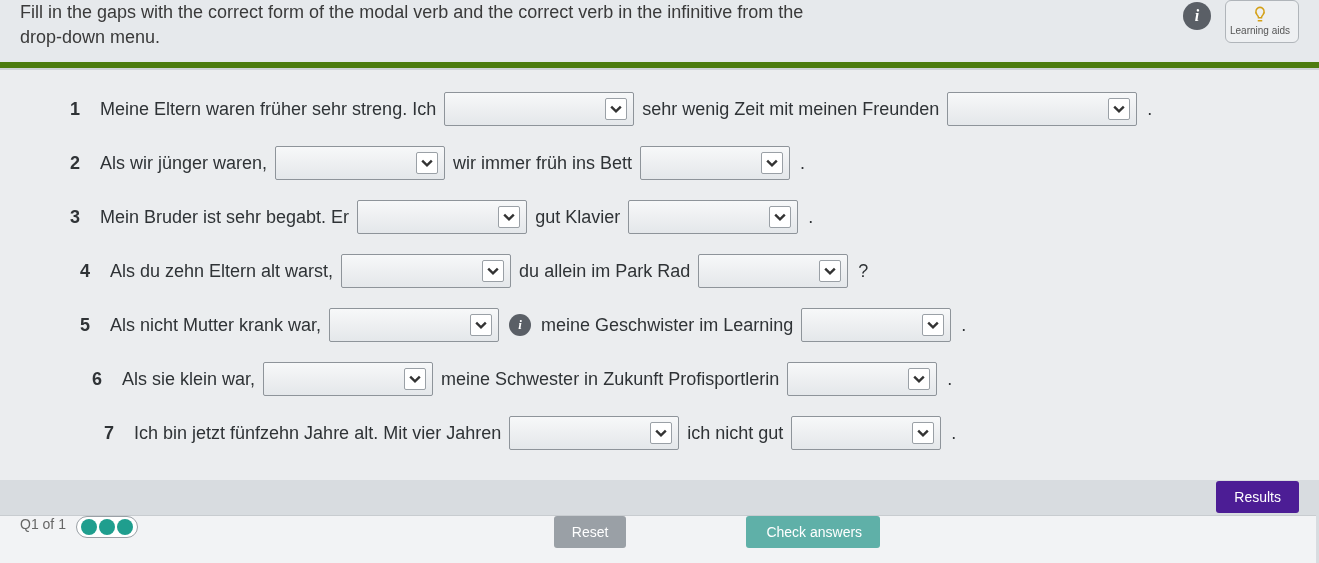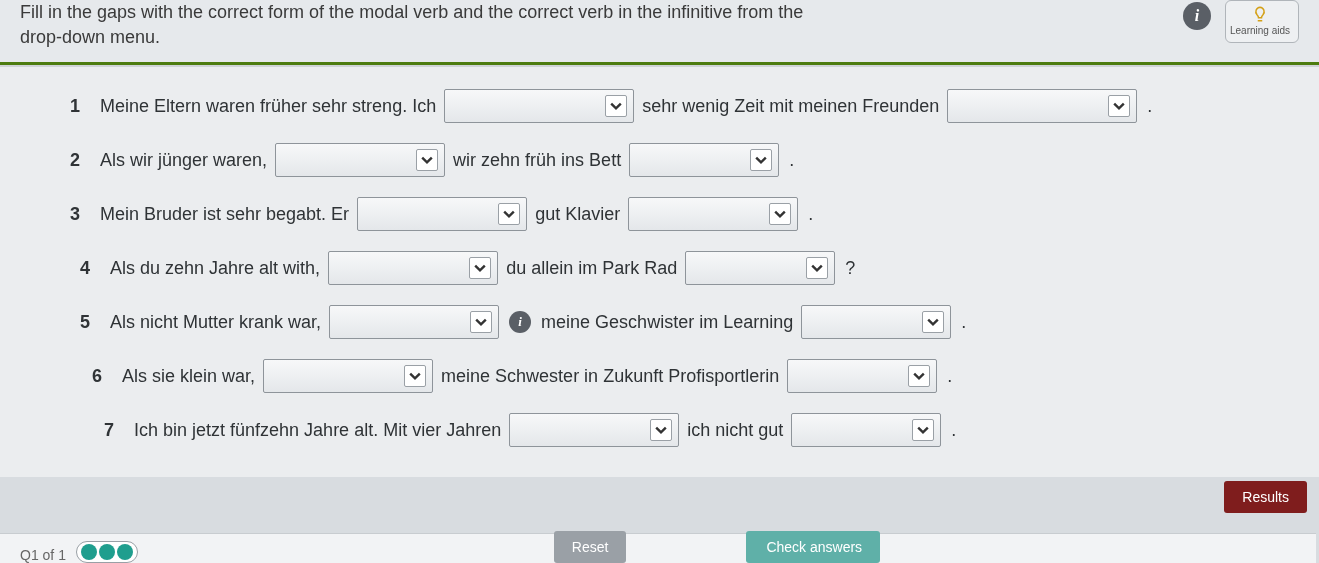--- a/index.html
+++ b/index.html
@@ -7,21 +7,21 @@
       font-family: Arial, Helvetica, sans-serif;
       background: #d8dce0;
       width: 1319px;
       height: 563px;
       overflow: hidden;
       position: relative;
     }
     .header-bar {
       background: #e6e9ec;
       padding: 0 20px 12px 20px;
-      border-bottom: 3px solid #4d7c0f;
+      border-bottom: 6px solid #4d7c0f;
       display: flex;
       align-items: flex-start;
       justify-content: space-between;
     }
     .instructions {
       font-size: 18px;
       color: #3a3a3a;
       line-height: 1.4;
       max-width: 1000px;
     }
@@ -128,23 +128,23 @@
       margin: 0 2px;
     }
     .punct { margin-left: 2px; }
     .footer-bar {
       position: absolute;
       bottom: 0;
       left: 0;
       right: 3px;
       background: #f2f3f5;
       border-top: 1px solid #c8ccd0;
-      height: 30px;
-      display: flex;
-      align-items: flex-end;
+      height: 48px;
+      display: flex;
+      align-items: flex-start;
       padding: 0 20px;
     }
     .q-counter {
       font-size: 14px;
       color: #666;
       margin-right: 10px;
     }
     .progress-dots {
       display: flex;
       gap: 2px;
@@ -169,23 +169,23 @@
       border: none;
       color: #fff;
       font-size: 14px;
       padding: 8px 18px;
       border-radius: 3px;
       cursor: pointer;
     }
     .btn-reset { background: #9aa0a6; }
     .btn-check { background: #5fb0a8; padding-left: 20px; }
     .btn-results {
-      background: #7f1d1d;
+      background: #4c1d95;
       position: absolute;
-      right: 12px;
+      right: 20px;
       bottom: 50px;
     }
     .indent-2 { margin-left: 10px; }
     .indent-3 { margin-left: 22px; }
     .indent-4 { margin-left: 34px; }
   </style>
 </head>
 <body>
 
 <div class="header-bar">
@@ -236,21 +236,21 @@
     <span>Als wir jünger waren,</span>
     <span class="dd">
         <span class="dd-box">
           <span class="chev">
             <svg viewBox="0 0 10 10">
               <path d="M1 3l4 4 4-4" fill="none" stroke="#333" stroke-width="2"></path>
             </svg>
           </span>
         </span>
       </span>
-    <span>wir zehn früh ins Bett</span>
+    <span>wir immer früh ins Bett</span>
     <span class="dd">
         <span class="dd-box narrow">
           <span class="chev">
             <svg viewBox="0 0 10 10">
               <path d="M1 3l4 4 4-4" fill="none" stroke="#333" stroke-width="2"></path>
             </svg>
           </span>
         </span>
       </span>
     <span class="punct">.</span>
@@ -276,21 +276,21 @@
               <path d="M1 3l4 4 4-4" fill="none" stroke="#333" stroke-width="2"></path>
             </svg>
           </span>
         </span>
       </span>
     <span class="punct">.</span>
   </div>
 
   <div class="q-row indent-2">
     <span class="q-num">4</span>
-    <span>Als du zehn Jahre alt with,</span>
+    <span>Als du zehn Eltern alt warst,</span>
     <span class="dd">
         <span class="dd-box">
           <span class="chev">
             <svg viewBox="0 0 10 10">
               <path d="M1 3l4 4 4-4" fill="none" stroke="#333" stroke-width="2"></path>
             </svg>
           </span>
         </span>
       </span>
     <span>du allein im Park Rad</span>

